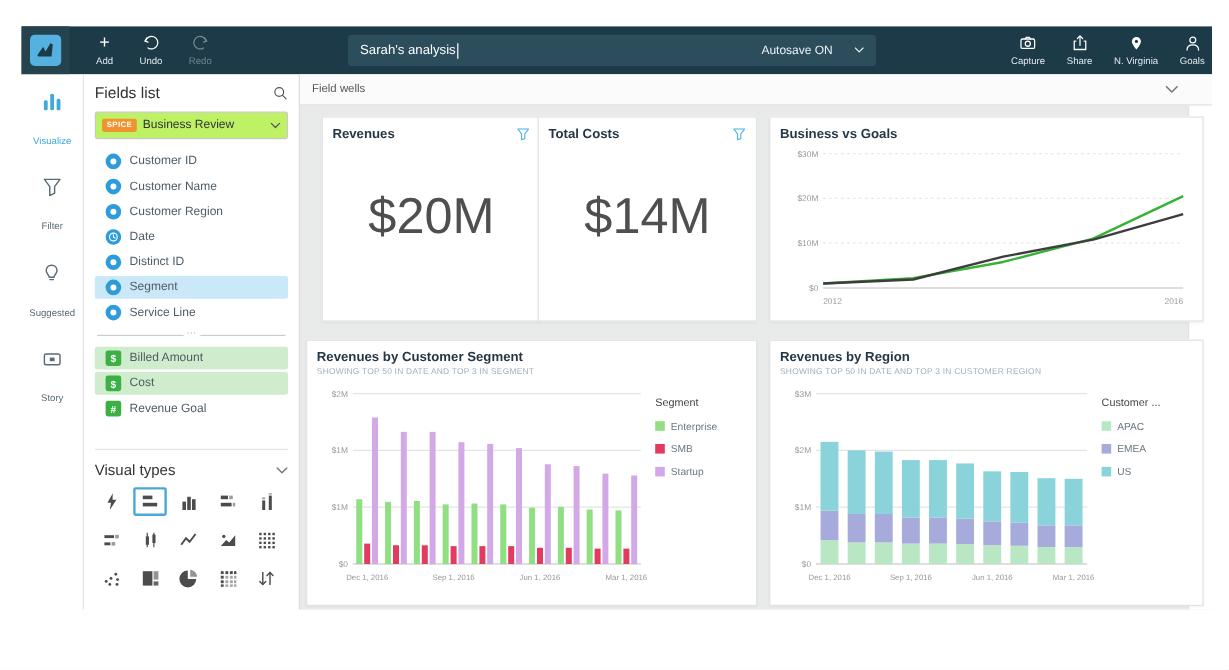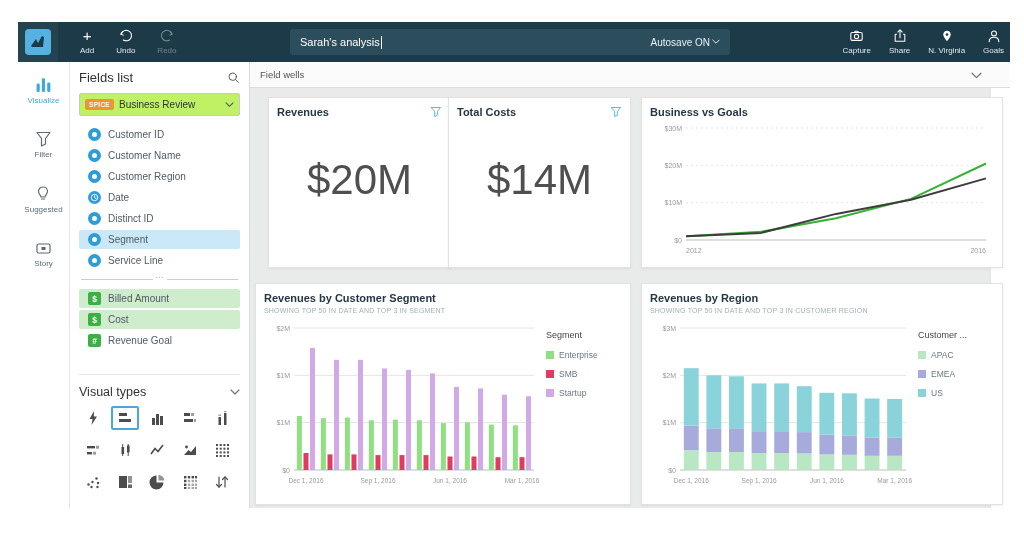--- a/index.html
+++ b/index.html
@@ -9,27 +9,27 @@
   
   .topbar { position:absolute; left:0; top:0; width:992px; height:40px; background:#1c3a48; display:flex; align-items:center; }
   .logo { width:40px; height:40px; background:#24434f; display:flex; align-items:center; justify-content:center; cursor:pointer; }
   .logo .sq { width:26px; height:26px; background:#55b2e0; border-radius:4px; display:flex; align-items:center; justify-content:center; }
   .tb-btn { display:flex; flex-direction:column; align-items:center; justify-content:center; color:#fff; margin-left:22px; cursor:pointer; }
   .tb-ic { font-size:15px; line-height:14px; height:15px; }
   .tb-lb { font-size:8px; margin-top:2px; color:#dfe9ee; }
   .tb-btn.dim { opacity:.4; }
   .title-field { position:absolute; left:272px; top:7px; width:440px; height:26px; background:#2b4d5c; border-radius:3px; display:flex; align-items:center; padding:0 10px; color:#fff; font-size:11px; cursor:text; }
   .caret { display:inline-block; width:1px; height:13px; background:#fff; margin-left:1px; }
-  .autosave { margin-left:auto; display:flex; align-items:center; gap:2px; font-size:10px; color:#e8f1f5; cursor:pointer; }
+  .autosave { margin-left:auto; display:flex; align-items:center; gap:18px; font-size:10px; color:#e8f1f5; cursor:pointer; }
   .tb-right { position:absolute; right:6px; top:0; height:40px; display:flex; align-items:center; gap:18px; }
   .tb-right .tb-btn { margin-left:0; }
 
   
   .rail { position:absolute; left:0; top:40px; width:52px; height:446px; background:#fff; border-right:1px solid #e4e4e4; display:flex; flex-direction:column; align-items:center; padding-top:14px; gap:26px; }
-  .rail-item { display:flex; flex-direction:column; align-items:center; gap:3px; cursor:pointer; color:#5a6b76; }
+  .rail-item { display:flex; flex-direction:column; align-items:center; gap:20px; cursor:pointer; color:#5a6b76; }
   .rail-item .rlb { font-size:8px; }
   .rail-item.active { color:#3fa9dc; }
 
   
   .fields { position:absolute; left:52px; top:40px; width:180px; height:446px; background:#fff; border-right:1px solid #dcdcdc; padding:8px 9px; }
   .fp-head { display:flex; align-items:center; justify-content:space-between; }
   .fp-title { font-size:13px; color:#333; }
   .ds-select { margin-top:8px; height:23px; border:1px solid #c9c9c9; border-radius:2px; display:flex; align-items:center; padding:0 5px; gap:5px; cursor:pointer; background:#bef264; }
   .spice { background:#ef9430; color:#fff; font-size:6.5px; font-weight:bold; padding:2px 4px; border-radius:2px; letter-spacing:.3px; }
   .ds-name { font-size:10px; color:#333; flex:1; }

